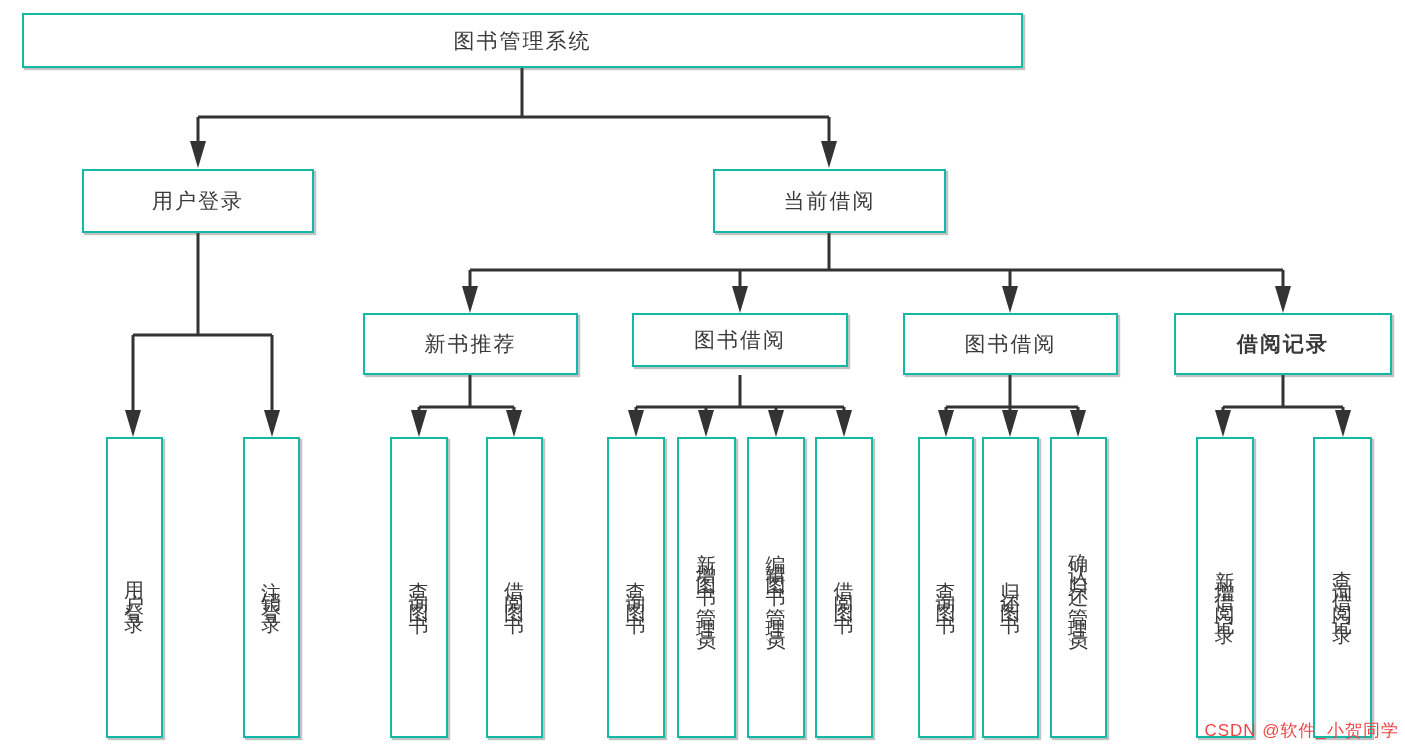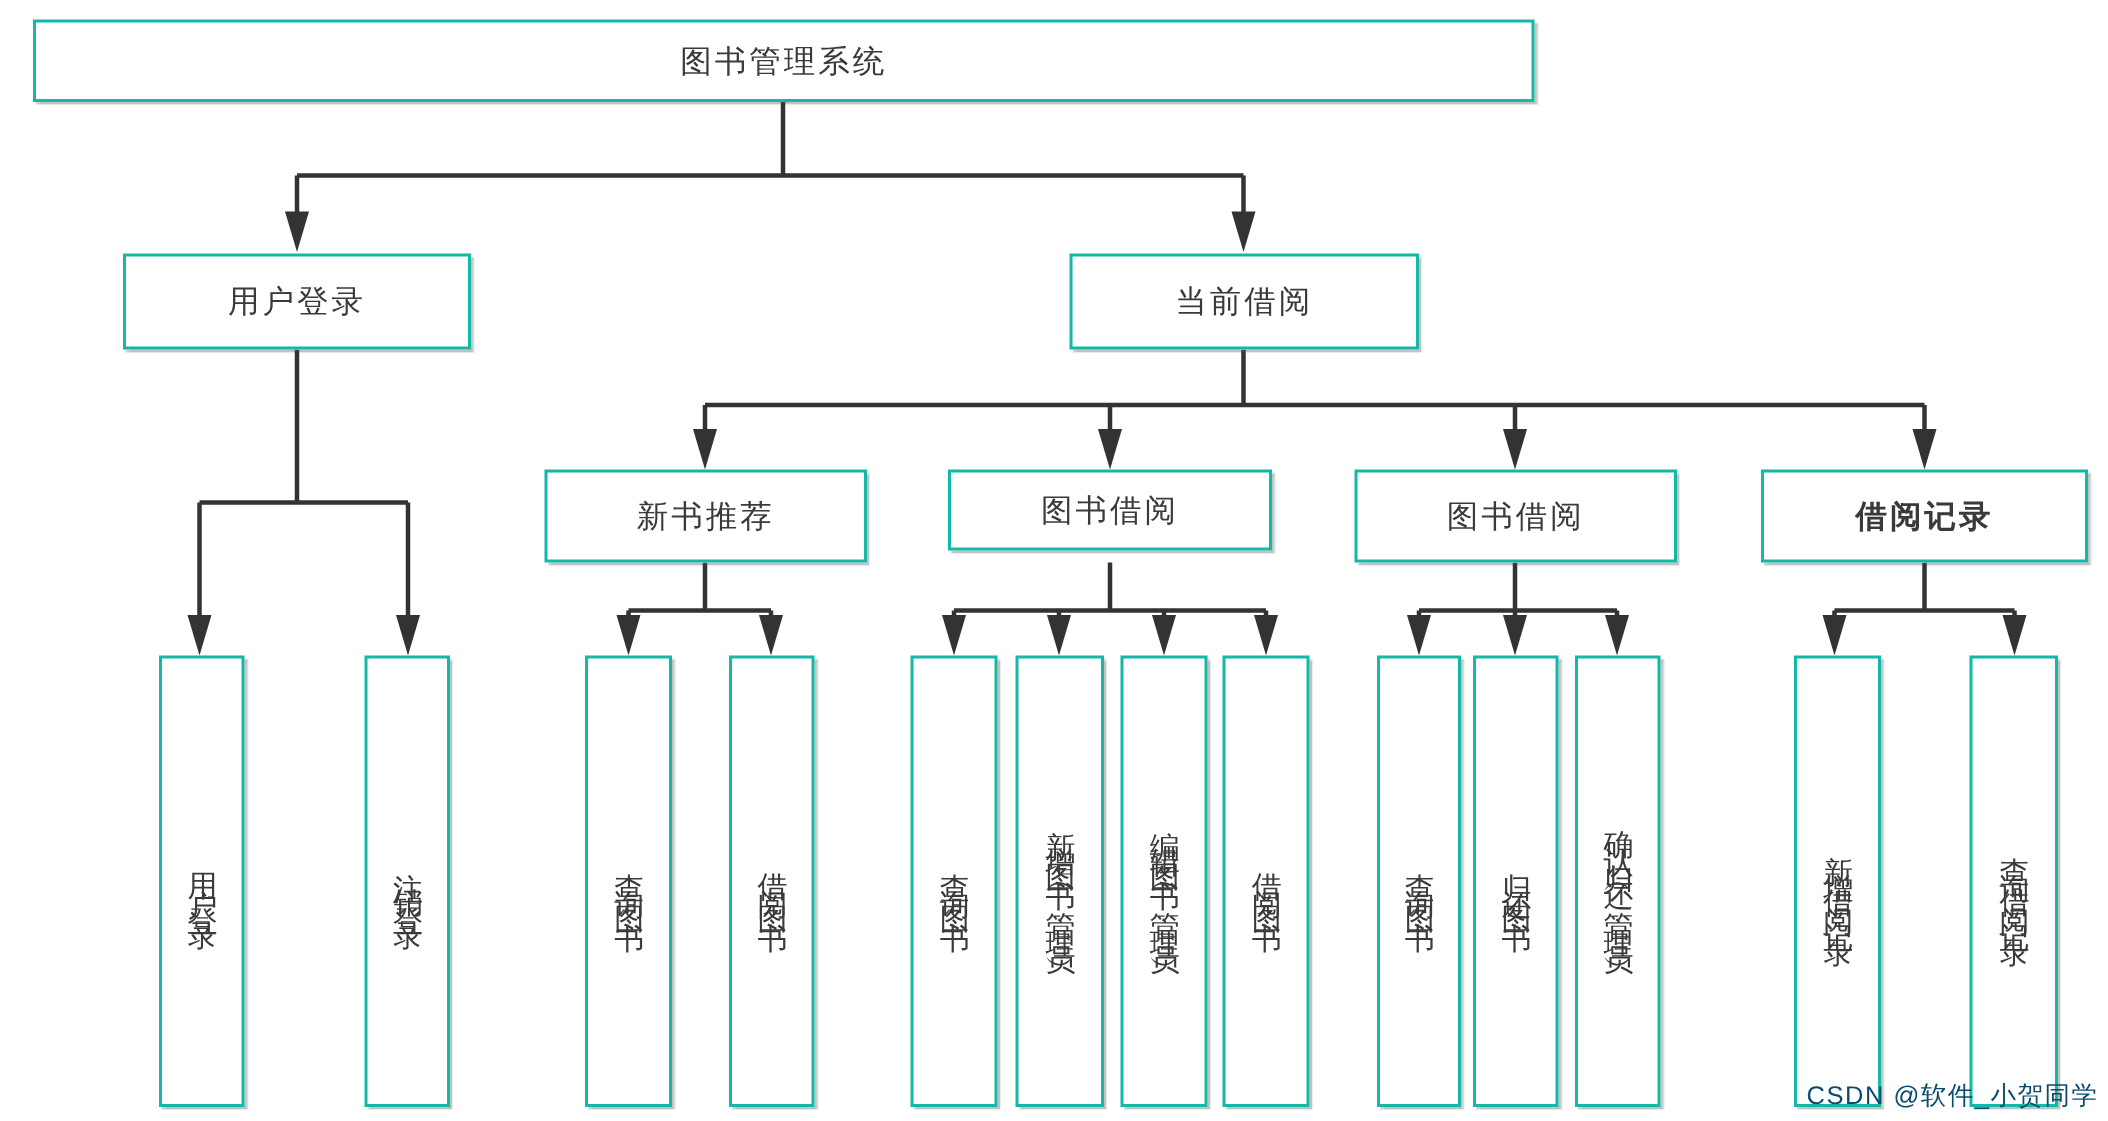--- a/index.html
+++ b/index.html
@@ -50,21 +50,21 @@
     line-height: 1.1;
     letter-spacing: 11px;
   }
   .watermark {
     position: absolute;
     right: 6px;
     bottom: 5px;
     z-index: 3;
     font-size: 17px;
     letter-spacing: 1px;
-    color: #0c4a6e;
+    color: #ef4444;
     white-space: nowrap;
   }
 </style>
 </head>
 <body>
 
 <div class="stage">
 
   <svg class="connectors" width="1405" height="747" viewBox="0 0 1405 747">
     <g stroke="#333333" stroke-width="3" fill="none">

